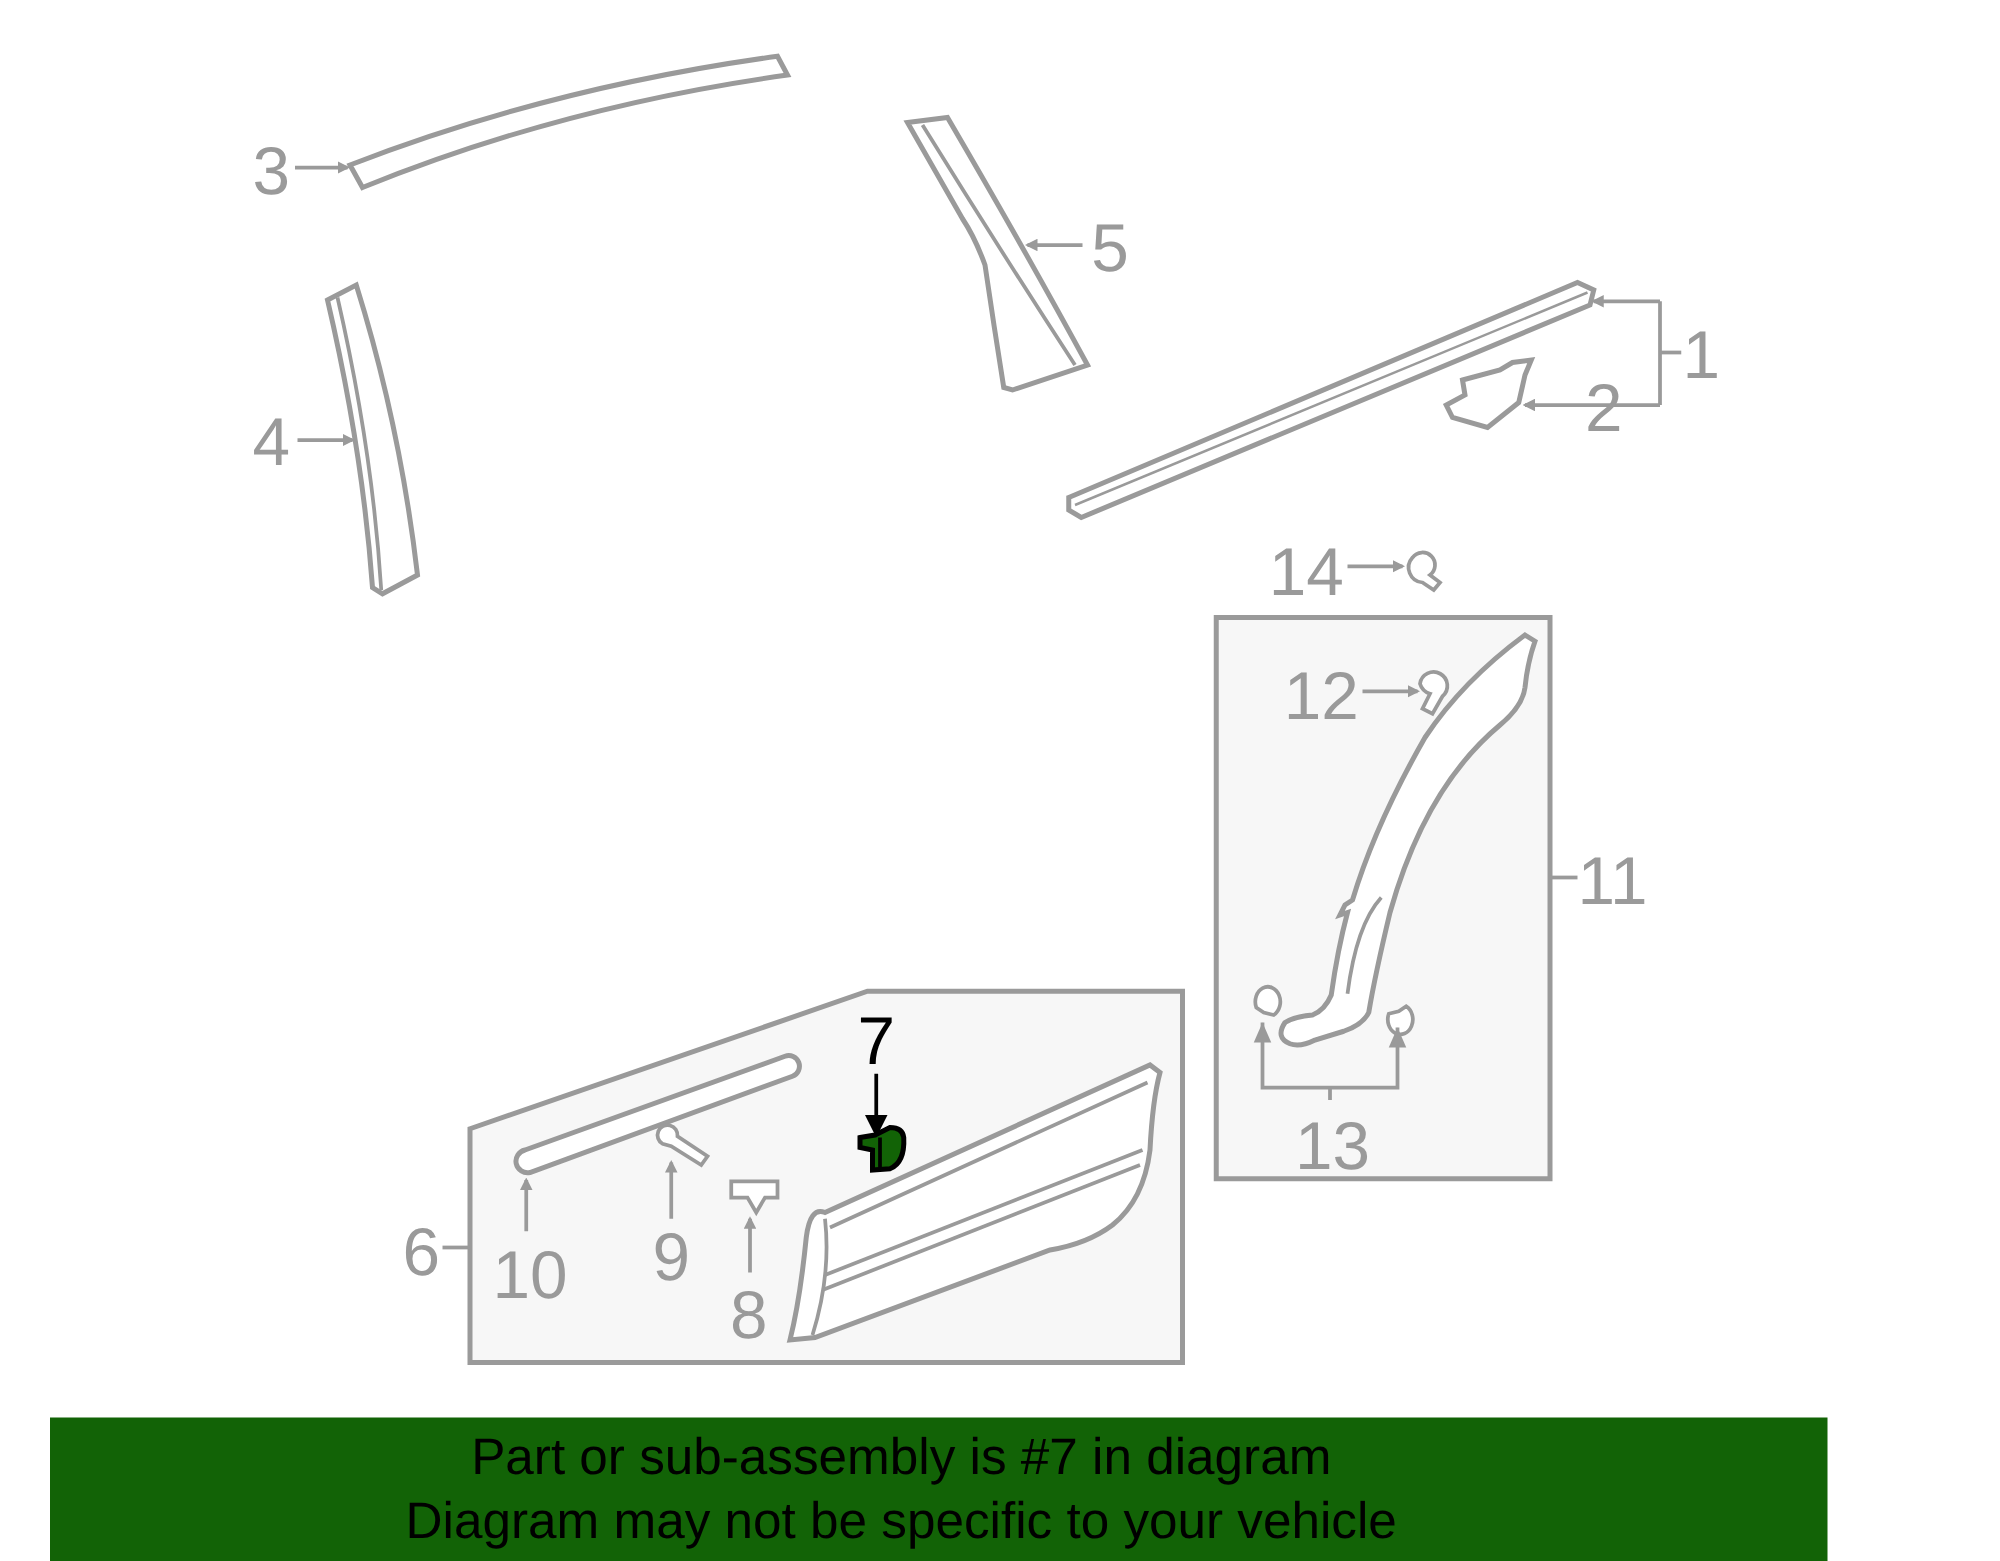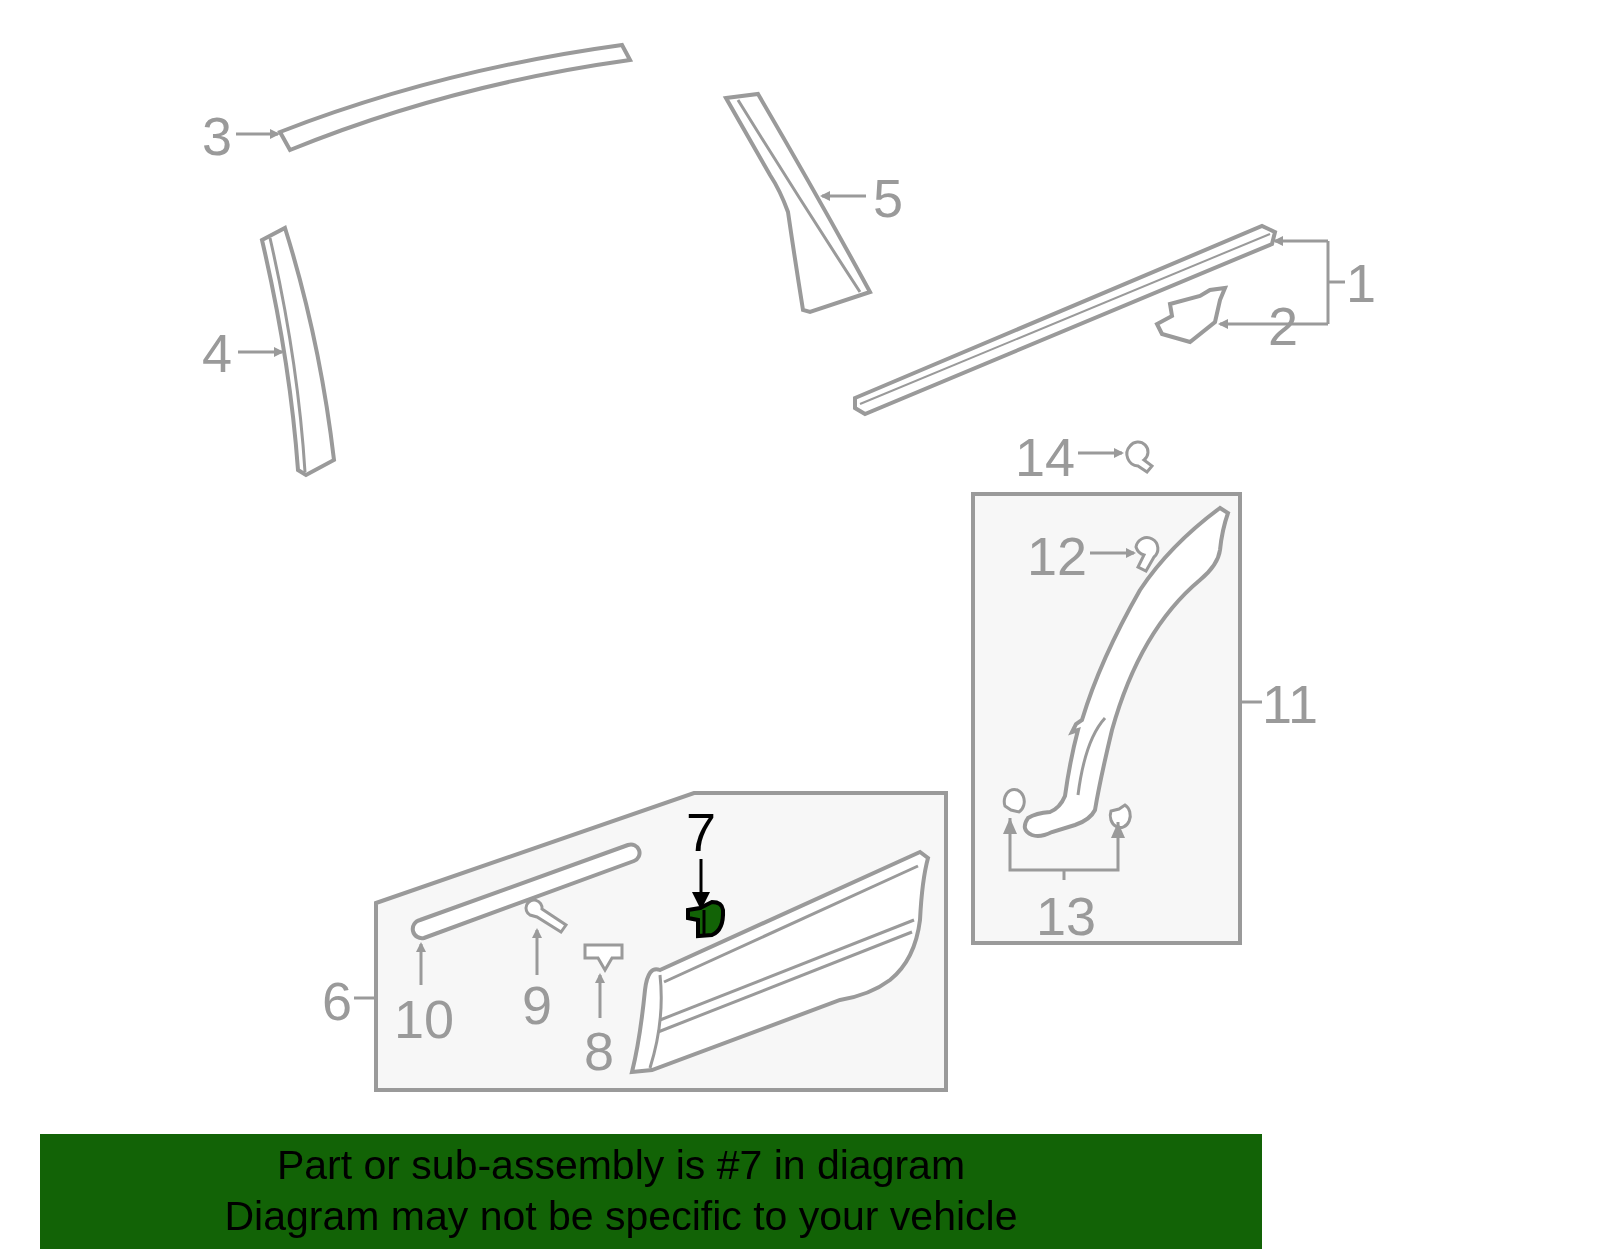--- a/index.html
+++ b/index.html
@@ -1,20 +1,20 @@
 <!DOCTYPE html>
 <html><head>
 <meta charset="utf-8">
 <style>
   html, body { margin:0; padding:0; background:#ffffff; }
   body { width:1600px; height:1249px; position:relative; overflow:hidden; font-family:"Liberation Sans", sans-serif; }
   #diagram { position:absolute; left:0; top:0; width:1600px; height:1249px; }
   .callout { font-family:"Liberation Sans", sans-serif; font-size:54px; fill:#9a9a9a; }
   .callout.hl { fill:#000000; }
-  #banner { position:absolute; left:40px; top:1134px; width:1222px; height:115px; background:#126306;
+  #banner { position:absolute; left:40px; top:1134px; width:1422px; height:115px; background:#126306;
     color:#000; text-align:center; font-size:41px; line-height:51px; padding-top:6px; box-sizing:border-box; }
   #banner div { margin-left:-60px; }
 </style>
 </head>
 <body>
 
 <svg id="diagram" viewBox="0 0 1600 1249" xmlns="http://www.w3.org/2000/svg">
   <defs>
     <marker id="ah" markerWidth="10" markerHeight="10" refX="8" refY="5" orient="auto" markerUnits="userSpaceOnUse">
       <path d="M0,0 L10,5 L0,10 z" fill="#9a9a9a"></path>

